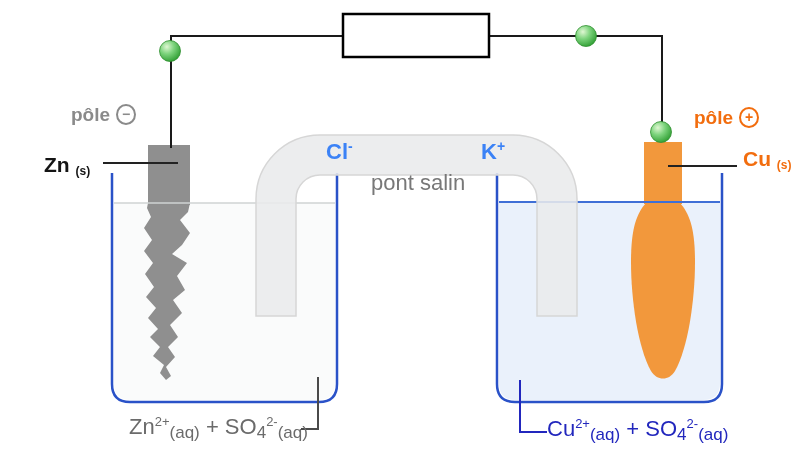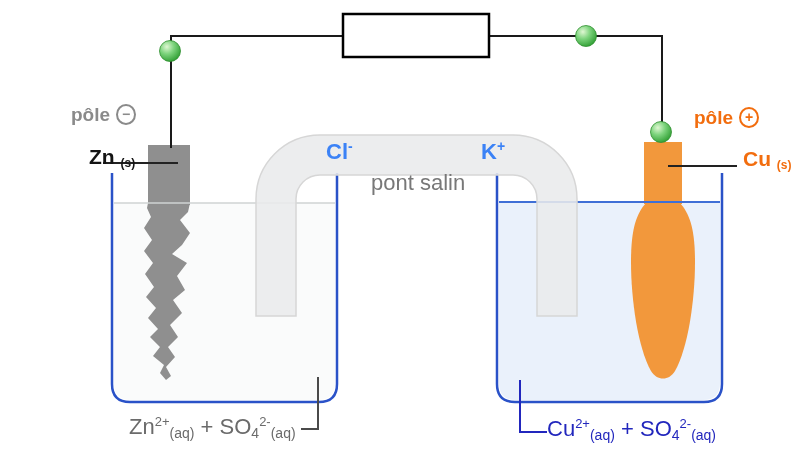--- a/index.html
+++ b/index.html
@@ -19,21 +19,21 @@
   }
   .electrode-lbl{font-size:21px;font-weight:bold;}
   .zn-lbl{color:#141414;}
   .cu-lbl{color:#f26d0e;}
   .state-sub{font-size:12px;font-weight:bold;vertical-align:-3px;}
   .ion-lbl{font-size:22px;font-weight:bold;color:#3b82f6;}
   .ion-lbl .sup{font-size:14px;vertical-align:8px;}
   .bridge-name{font-size:22px;color:#787878;}
   .solution{font-size:22px;}
   .solution .sup{font-size:13px;vertical-align:8px;}
-  .solution .sub{font-size:14px;vertical-align:-4px;}
+  .solution .sub{font-size:17px;vertical-align:-4px;}
   .sol-left{color:#6b6b6b;}
   .sol-right{color:#2227bd;}
 </style>
 </head>
 <body>
 
 <div id="stage">
 
   <svg width="803" height="467" viewBox="0 0 803 467">
     <defs>
@@ -85,21 +85,21 @@
   <div class="lbl pole pole-neg" style="left:71px;top:104px;">
     <span>pôle</span>
     <span class="circle-sign">−</span>
   </div>
 
   <div class="lbl pole pole-pos" style="left:694px;top:107px;">
     <span>pôle</span>
     <span class="circle-sign">+</span>
   </div>
 
-  <div class="lbl electrode-lbl zn-lbl" style="left:44px;top:146px;margin-left:45px;">
+  <div class="lbl electrode-lbl zn-lbl" style="left:44px;top:154px;">
     <span>Zn</span>
     <span class="state-sub">(s)</span>
   </div>
 
   <div class="lbl electrode-lbl cu-lbl" style="left:743px;top:148px;text-align:center;">
     <span>Cu</span>
     <span class="state-sub">(s)</span>
   </div>
 
   <div class="lbl ion-lbl" style="left:326px;top:139px;">

